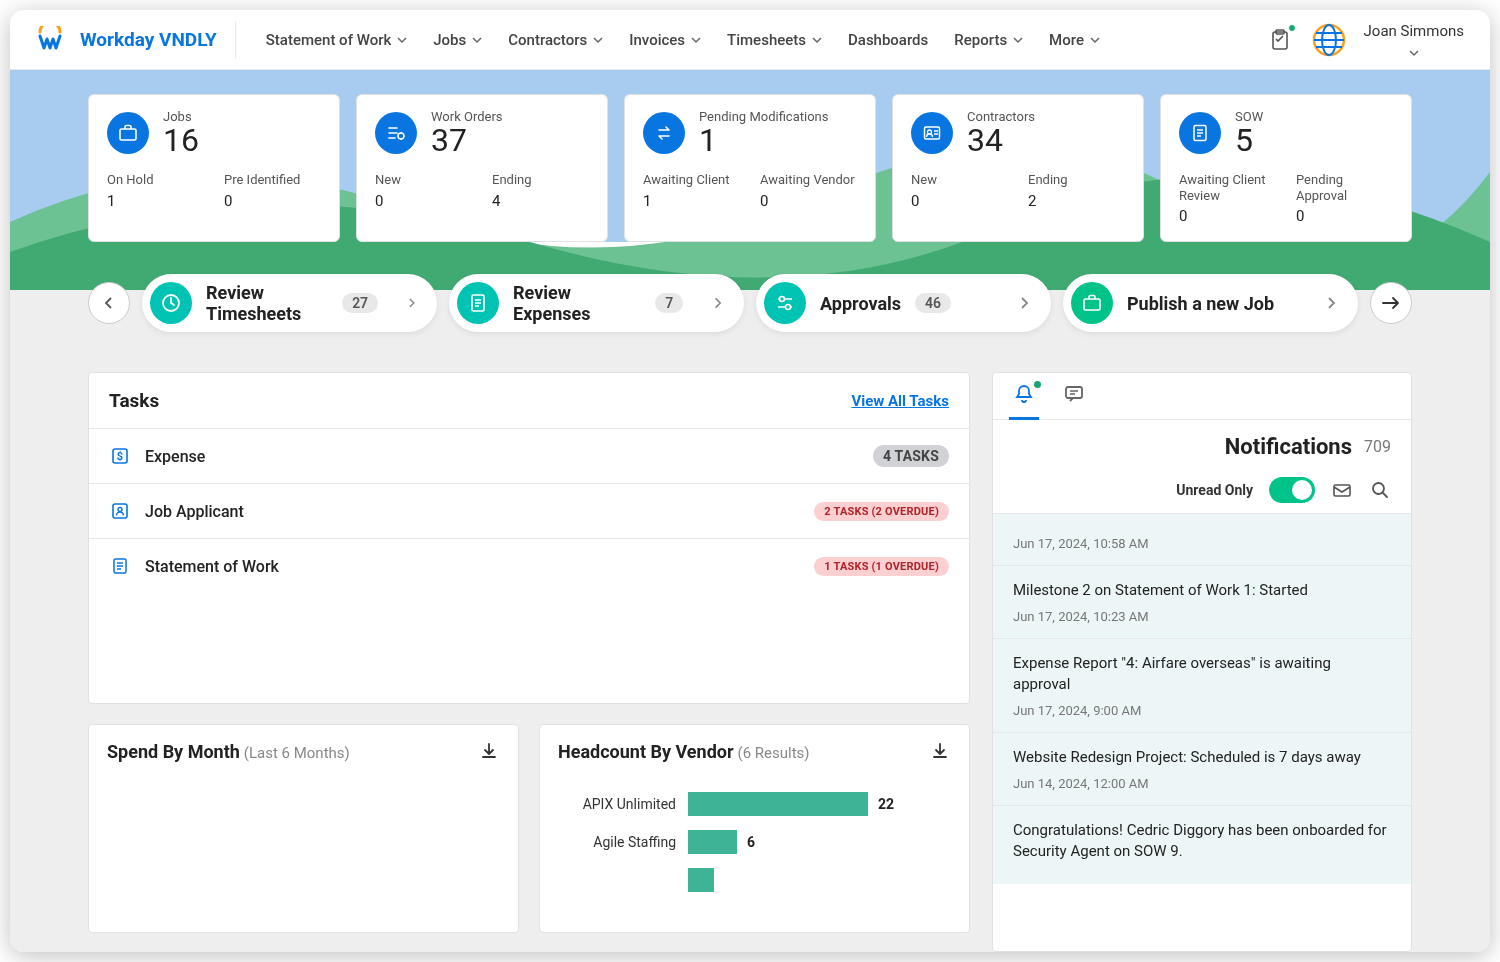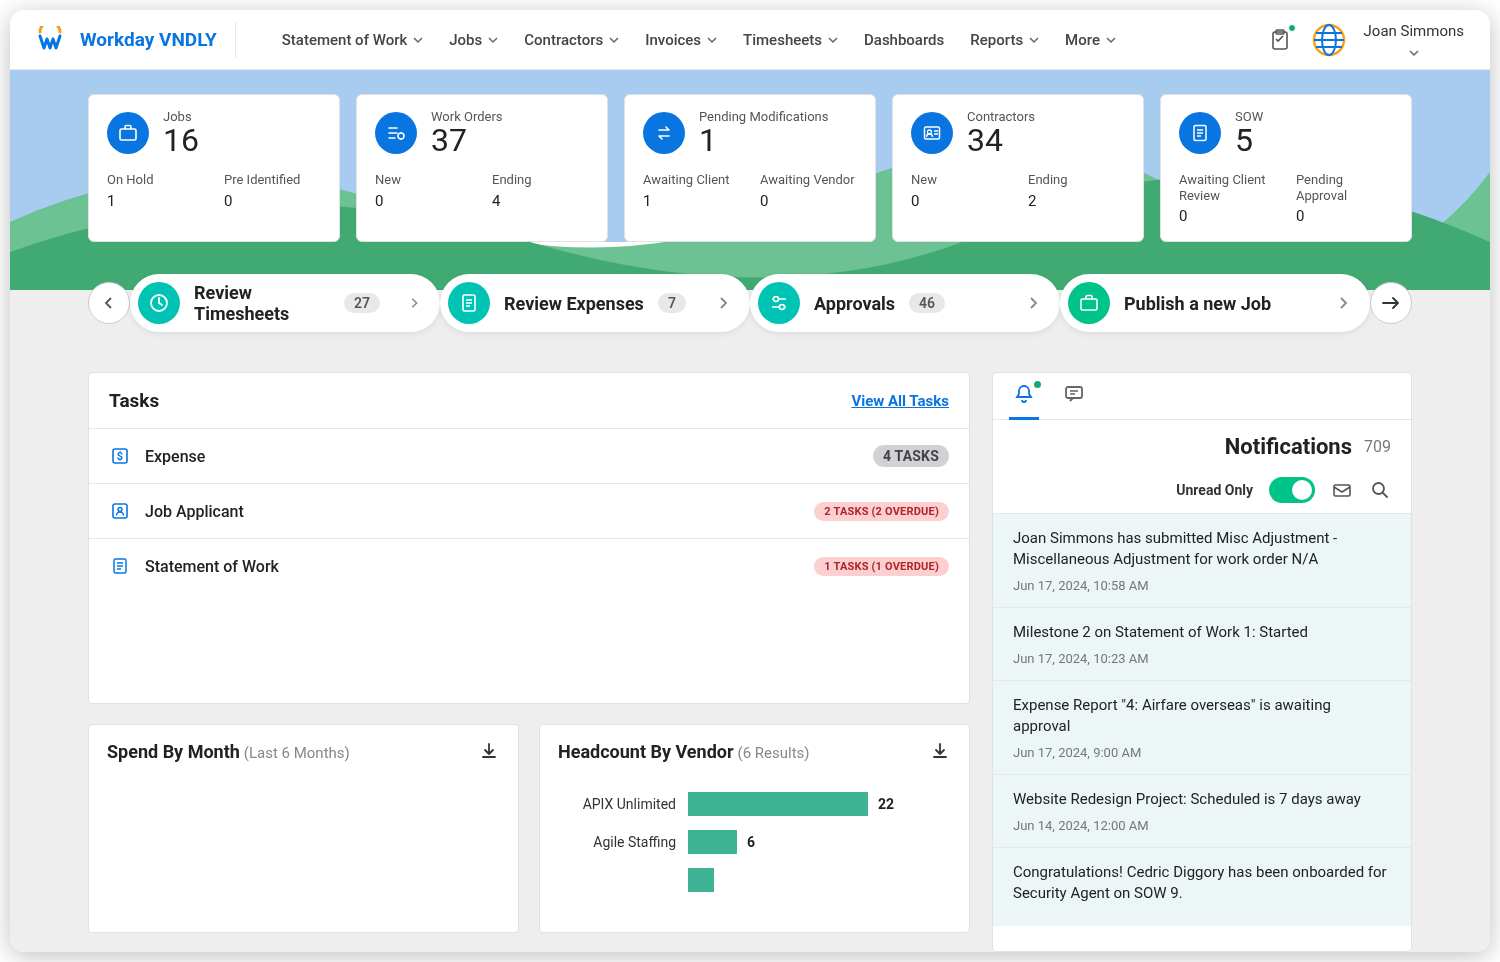--- a/index.html
+++ b/index.html
@@ -33,21 +33,21 @@
     flex-direction: column;
   }
 
   
   .topnav {
     display: flex;
     align-items: center;
     height: 60px;
     padding: 0 26px;
     border-bottom: 1px solid var(--border);
-    gap: 34px;
+    gap: 18px;
   }
   .logo {
     display: flex;
     align-items: center;
     gap: 16px;
     padding-right: 18px;
     border-right: 1px solid var(--border);
     height: 36px;
   }
   .logo-mark svg { display: block; }
@@ -86,21 +86,21 @@
   .stat-icon { width: 42px; height: 42px; border-radius: 50%; background: var(--blue); display: flex; align-items: center; justify-content: center; flex-shrink: 0; }
   .stat-info .label { font-size: 13px; color: #555; }
   .stat-info .value { font-size: 32px; font-weight: 400; color: #222; line-height: 1; }
   .stat-split { display: flex; gap: 20px; margin-top: 16px; }
   .stat-sub { flex: 1; }
   .stat-sub .sl { font-size: 13px; color: #555; line-height: 1.2; }
   .stat-sub .sv { font-size: 15px; color: #222; margin-top: 4px; }
 
   
   .actions-row {
-    display: flex; align-items: center; gap: 0;
+    display: flex; align-items: center; gap: 12px;
     padding: 32px 78px 18px 78px;
     background: linear-gradient(to bottom, transparent 0, transparent 48px, #eeeeee 48px);
     position: relative; z-index: 3;
   }
   .nav-circle {
     width: 42px; height: 42px; border-radius: 50%; border: 1px solid #ccc; background: #fff;
     display: flex; align-items: center; justify-content: center; cursor: pointer; flex-shrink: 0;
   }
   .action-pill {
     flex: 1; background: #fff; border-radius: 999px; height: 58px;
@@ -609,21 +609,20 @@
             <span class="ctrl-icon">
               <svg width="20" height="20" viewBox="0 0 20 20">
                   <circle cx="8.5" cy="8.5" r="5.5" fill="none" stroke="#555" stroke-width="1.8"></circle>
                   <path d="M13 13 l4 4" stroke="#555" stroke-width="1.8" stroke-linecap="round"></path>
                 </svg>
             </span>
           </div>
         </div>
         <div class="notif-list">
           <div class="notif-item">
-            <div class="msg">Joan Simmons has submitted Misc Adjustment - Miscellaneous Adjustment for work order N/A</div>
             <div class="time">Jun 17, 2024, 10:58 AM</div>
           </div>
           <div class="notif-item">
             <div class="msg">Milestone 2 on Statement of Work 1: Started</div>
             <div class="time">Jun 17, 2024, 10:23 AM</div>
           </div>
           <div class="notif-item">
             <div class="msg">Expense Report "4: Airfare overseas" is awaiting approval</div>
             <div class="time">Jun 17, 2024, 9:00 AM</div>
           </div>

